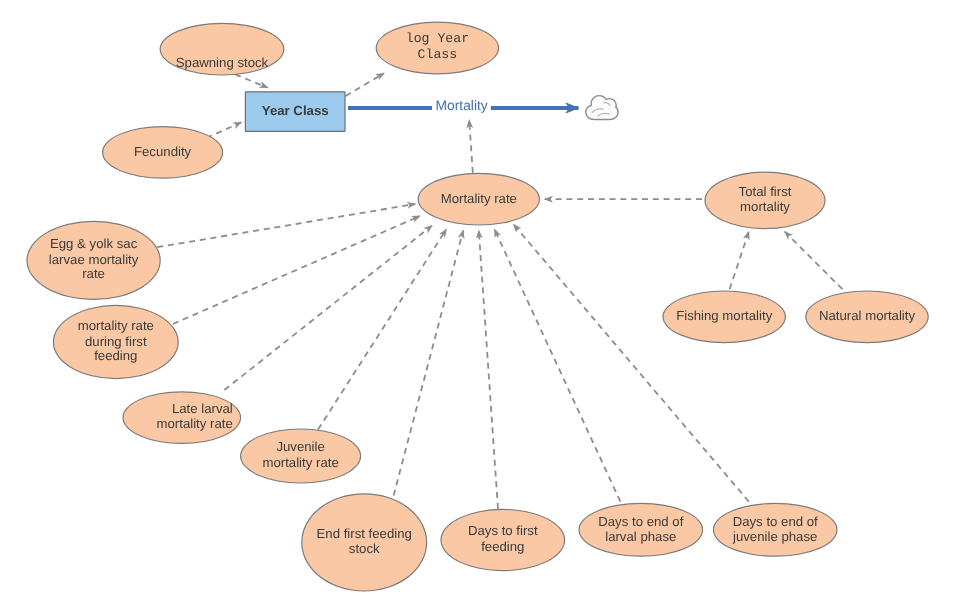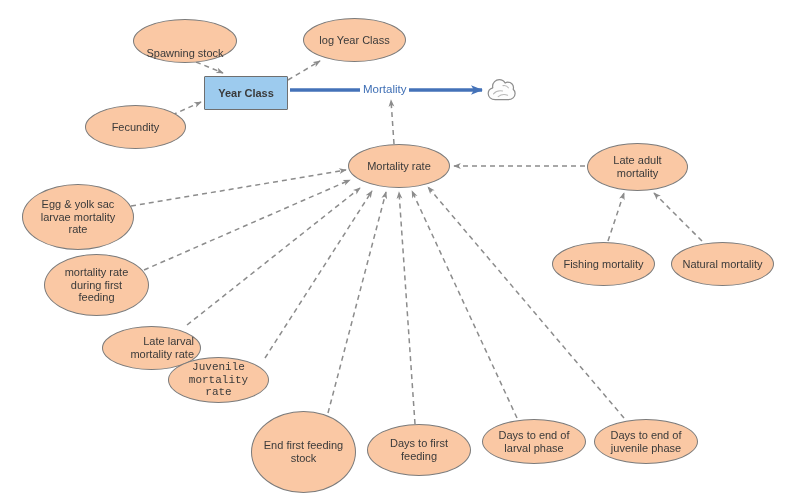--- a/index.html
+++ b/index.html
@@ -95,34 +95,34 @@
       </g>
     <g id="flow-edge">
         <line x1="290" y1="90" x2="482" y2="90" stroke="#4472b8" stroke-width="3.4" marker-end="url(#arrow-flow)"></line>
       </g>
   </svg>
 
   <div id="node-layer">
       <div class="node ellipse" style="left: 133px; top: 19px; width: 104px; height: 44px; align-items: flex-end;">
         <span class="node-label">Spawning stock</span>
       </div>
-      <div class="node ellipse" style="left: 303px; top: 18px; width: 103px; height: 44px;">
+      <div class="node ellipse" style="left: 313px; top: 18px; width: 103px; height: 44px; font-family: Liberation Mono, monospace;">
         <span class="node-label">log Year Class</span>
       </div>
       <div class="node rect" style="left: 204px; top: 76px; width: 84px; height: 34px;">
         <span class="node-label">Year Class</span>
       </div>
       <div class="node ellipse" style="left: 85px; top: 105px; width: 101px; height: 44px;">
         <span class="node-label">Fecundity</span>
       </div>
       <div class="node ellipse" style="left: 348px; top: 144px; width: 102px; height: 44px;">
         <span class="node-label">Mortality rate</span>
       </div>
       <div class="node ellipse" style="left: 587px; top: 143px; width: 101px; height: 48px;">
-        <span class="node-label">Late adult
+        <span class="node-label">Total first
 mortality</span>
       </div>
       <div class="node ellipse" style="left: 552px; top: 242px; width: 103px; height: 44px;">
         <span class="node-label">Fishing mortality</span>
       </div>
       <div class="node ellipse" style="left: 671px; top: 242px; width: 103px; height: 44px; text-align: center;">
         <span class="node-label">Natural mortality</span>
       </div>
       <div class="node ellipse" style="left: 22px; top: 184px; width: 112px; height: 66px;">
         <span class="node-label">Egg &amp; yolk sac
@@ -131,21 +131,21 @@
       </div>
       <div class="node ellipse" style="left: 44px; top: 254px; width: 105px; height: 62px;">
         <span class="node-label">mortality rate
 during first
 feeding</span>
       </div>
       <div class="node ellipse" style="left: 102px; top: 326px; width: 99px; height: 44px; text-align: right;">
         <span class="node-label">Late larval
 mortality rate</span>
       </div>
-      <div class="node ellipse" style="left: 168px; top: 357px; width: 101px; height: 46px; font-family: Liberation Mono, monospace;">
+      <div class="node ellipse" style="left: 200px; top: 357px; width: 101px; height: 46px;">
         <span class="node-label">Juvenile
 mortality rate</span>
       </div>
       <div class="node ellipse" style="left: 251px; top: 411px; width: 105px; height: 82px;">
         <span class="node-label">End first feeding
 stock</span>
       </div>
       <div class="node ellipse" style="left: 367px; top: 424px; width: 104px; height: 52px;">
         <span class="node-label">Days to first
 feeding</span>

